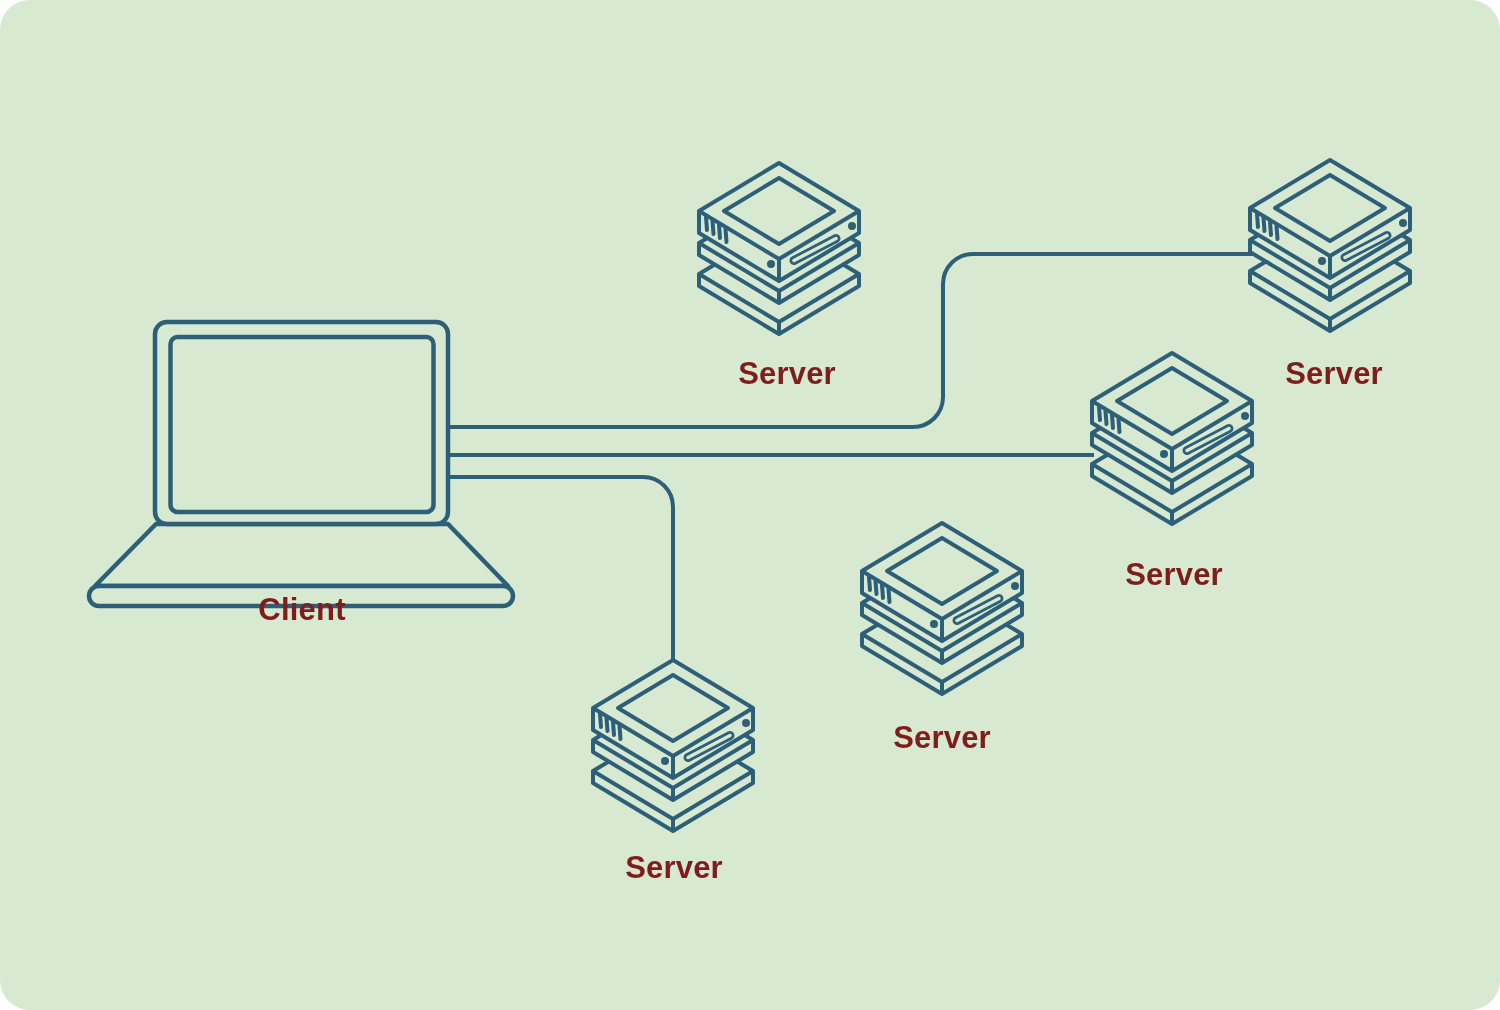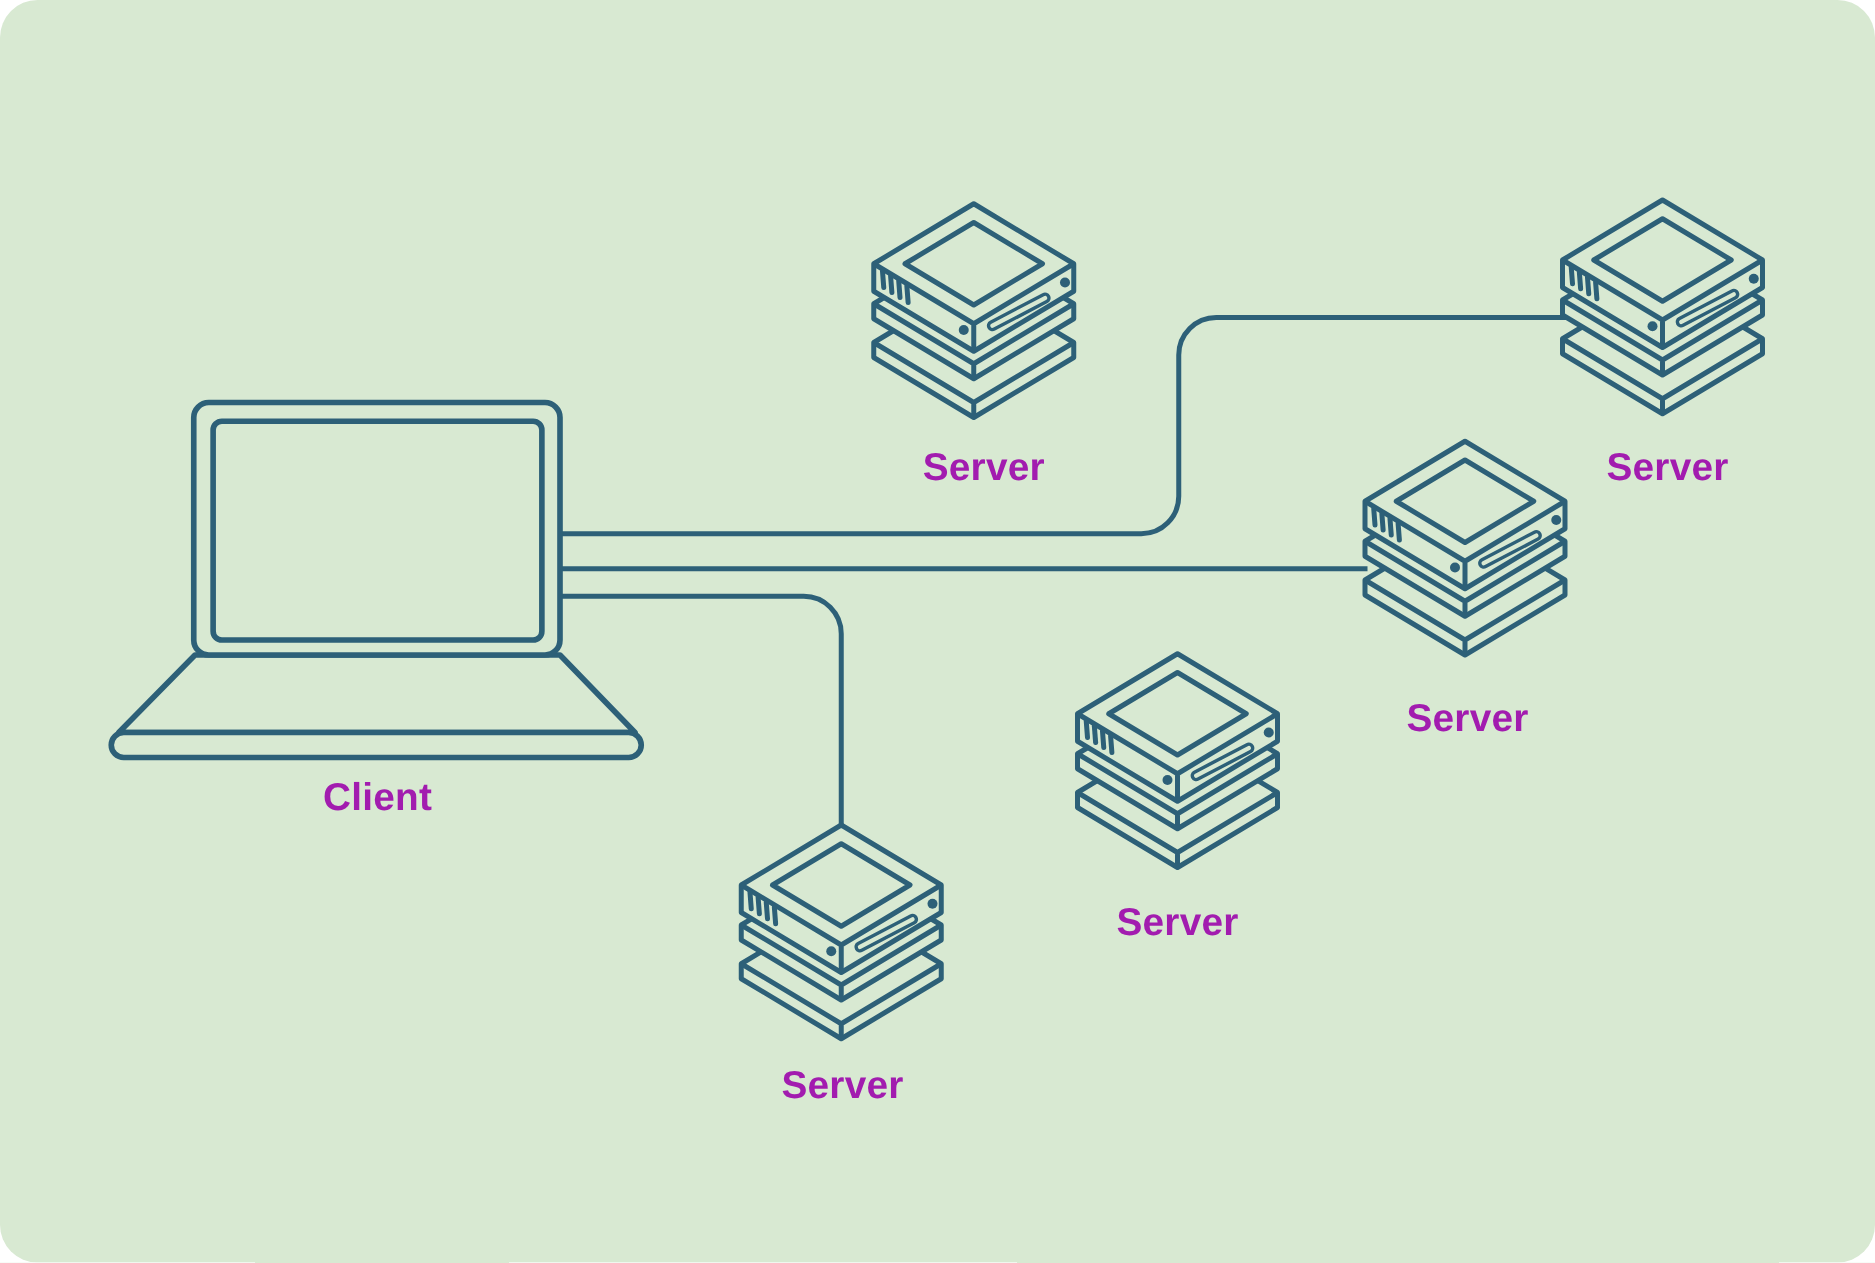--- a/index.html
+++ b/index.html
@@ -29,21 +29,21 @@
     top: 0;
     width: 1500px;
     height: 1010px;
   }
   .node-label {
     position: absolute;
     transform: translateX(-50%);
     font-size: 31px;
     font-weight: 700;
     line-height: 34px;
-    color: #a21caf;
+    color: #7f1d1d;
     letter-spacing: 0.2px;
     white-space: nowrap;
     text-align: center;
   }
 </style>
 </head>
 <body>
 
 <div class="canvas">
   <div class="panel"></div>
@@ -94,21 +94,21 @@
       <rect x="170.5" y="337" width="263" height="175" rx="7" fill="none"></rect>
     </g>
 
     <use href="#server-stack" x="695" y="160" width="168" height="178"></use>
     <use href="#server-stack" x="1246" y="157" width="168" height="178"></use>
     <use href="#server-stack" x="1088" y="350" width="168" height="178"></use>
     <use href="#server-stack" x="858" y="520" width="168" height="178"></use>
     <use href="#server-stack" x="589" y="657" width="168" height="178"></use>
   </svg>
 
-  <div class="node-label" style="left:302px; top:621px;">Client</div>
+  <div class="node-label" style="left:302px; top:593px;">Client</div>
 
   <div class="node-label" style="left:787px; top:357px;">Server</div>
 
   <div class="node-label" style="left:1334px; top:357px;">Server</div>
 
   <div class="node-label" style="left:1174px; top:558px;">Server</div>
 
   <div class="node-label" style="left:942px; top:721px;">Server</div>
 
   <div class="node-label" style="left:674px; top:851px;">Server</div>

